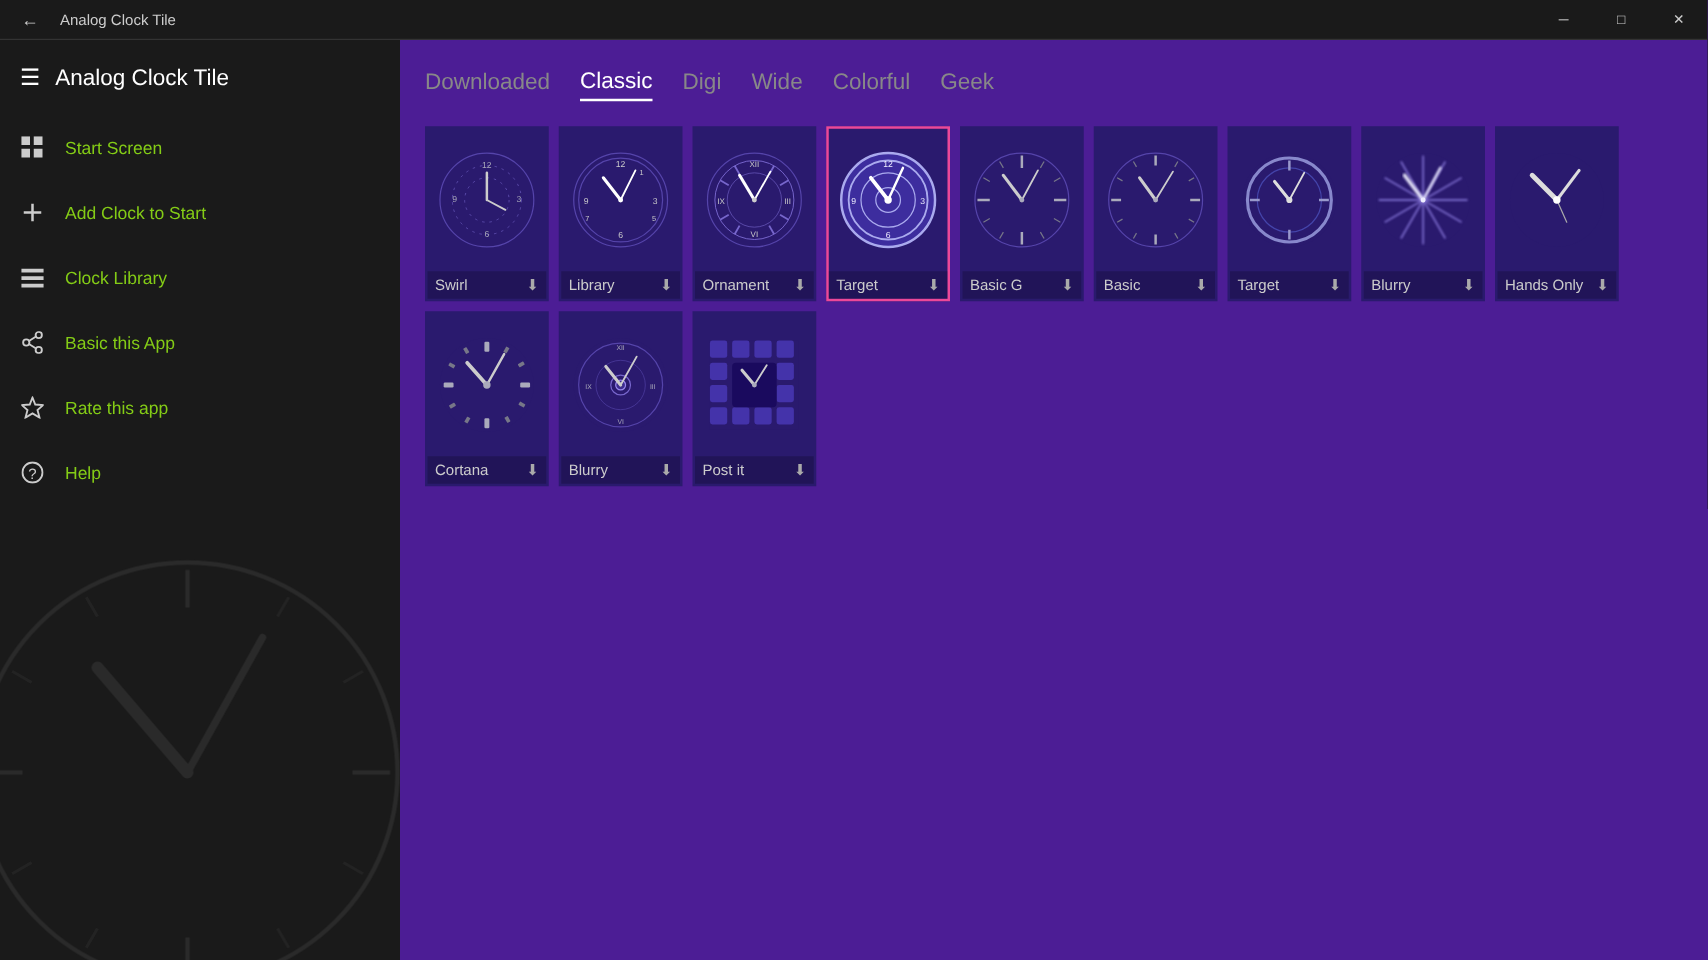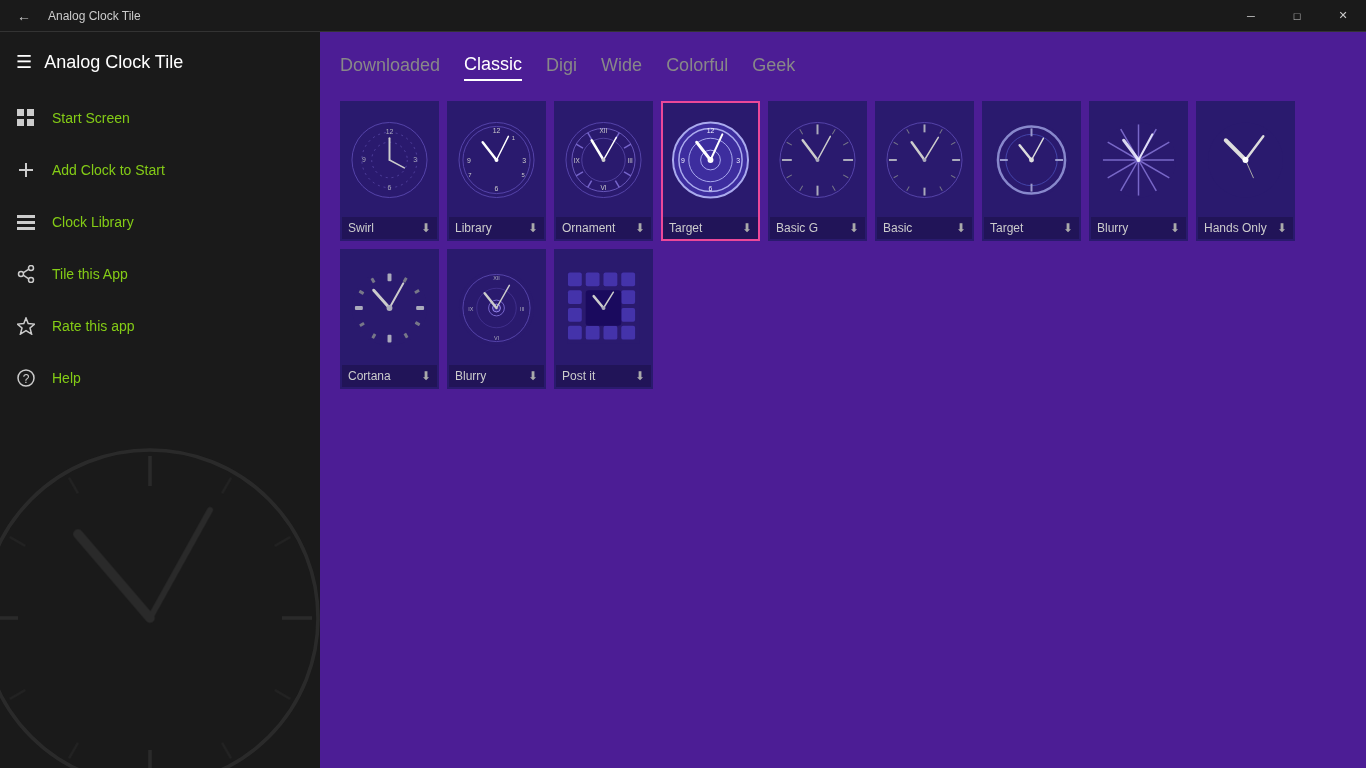--- a/index.html
+++ b/index.html
@@ -269,21 +269,21 @@
     <div class="sidebar-item">
       <div class="sidebar-icon">
         <svg width="18" height="18" viewBox="0 0 18 18" fill="none">
           <circle cx="14" cy="3" r="2.5" stroke="#ccc" stroke-width="1.5"></circle>
           <circle cx="4" cy="9" r="2.5" stroke="#ccc" stroke-width="1.5"></circle>
           <circle cx="14" cy="15" r="2.5" stroke="#ccc" stroke-width="1.5"></circle>
           <line x1="6.2" y1="7.8" x2="11.8" y2="4.2" stroke="#ccc" stroke-width="1.5"></line>
           <line x1="6.2" y1="10.2" x2="11.8" y2="13.8" stroke="#ccc" stroke-width="1.5"></line>
         </svg>
       </div>
-      <span>Tile this App</span>
+      <span>Basic this App</span>
     </div>
 
     <div class="sidebar-item">
       <div class="sidebar-icon">
         <svg width="18" height="18" viewBox="0 0 18 18" fill="none">
           <polygon points="9,1 11.2,6.6 17.5,7.1 13,11 14.6,17.1 9,13.7 3.4,17.1 5,11 0.5,7.1 6.8,6.6" stroke="#ccc" stroke-width="1.5" fill="none"></polygon>
         </svg>
       </div>
       <span>Rate this app</span>
     </div>

